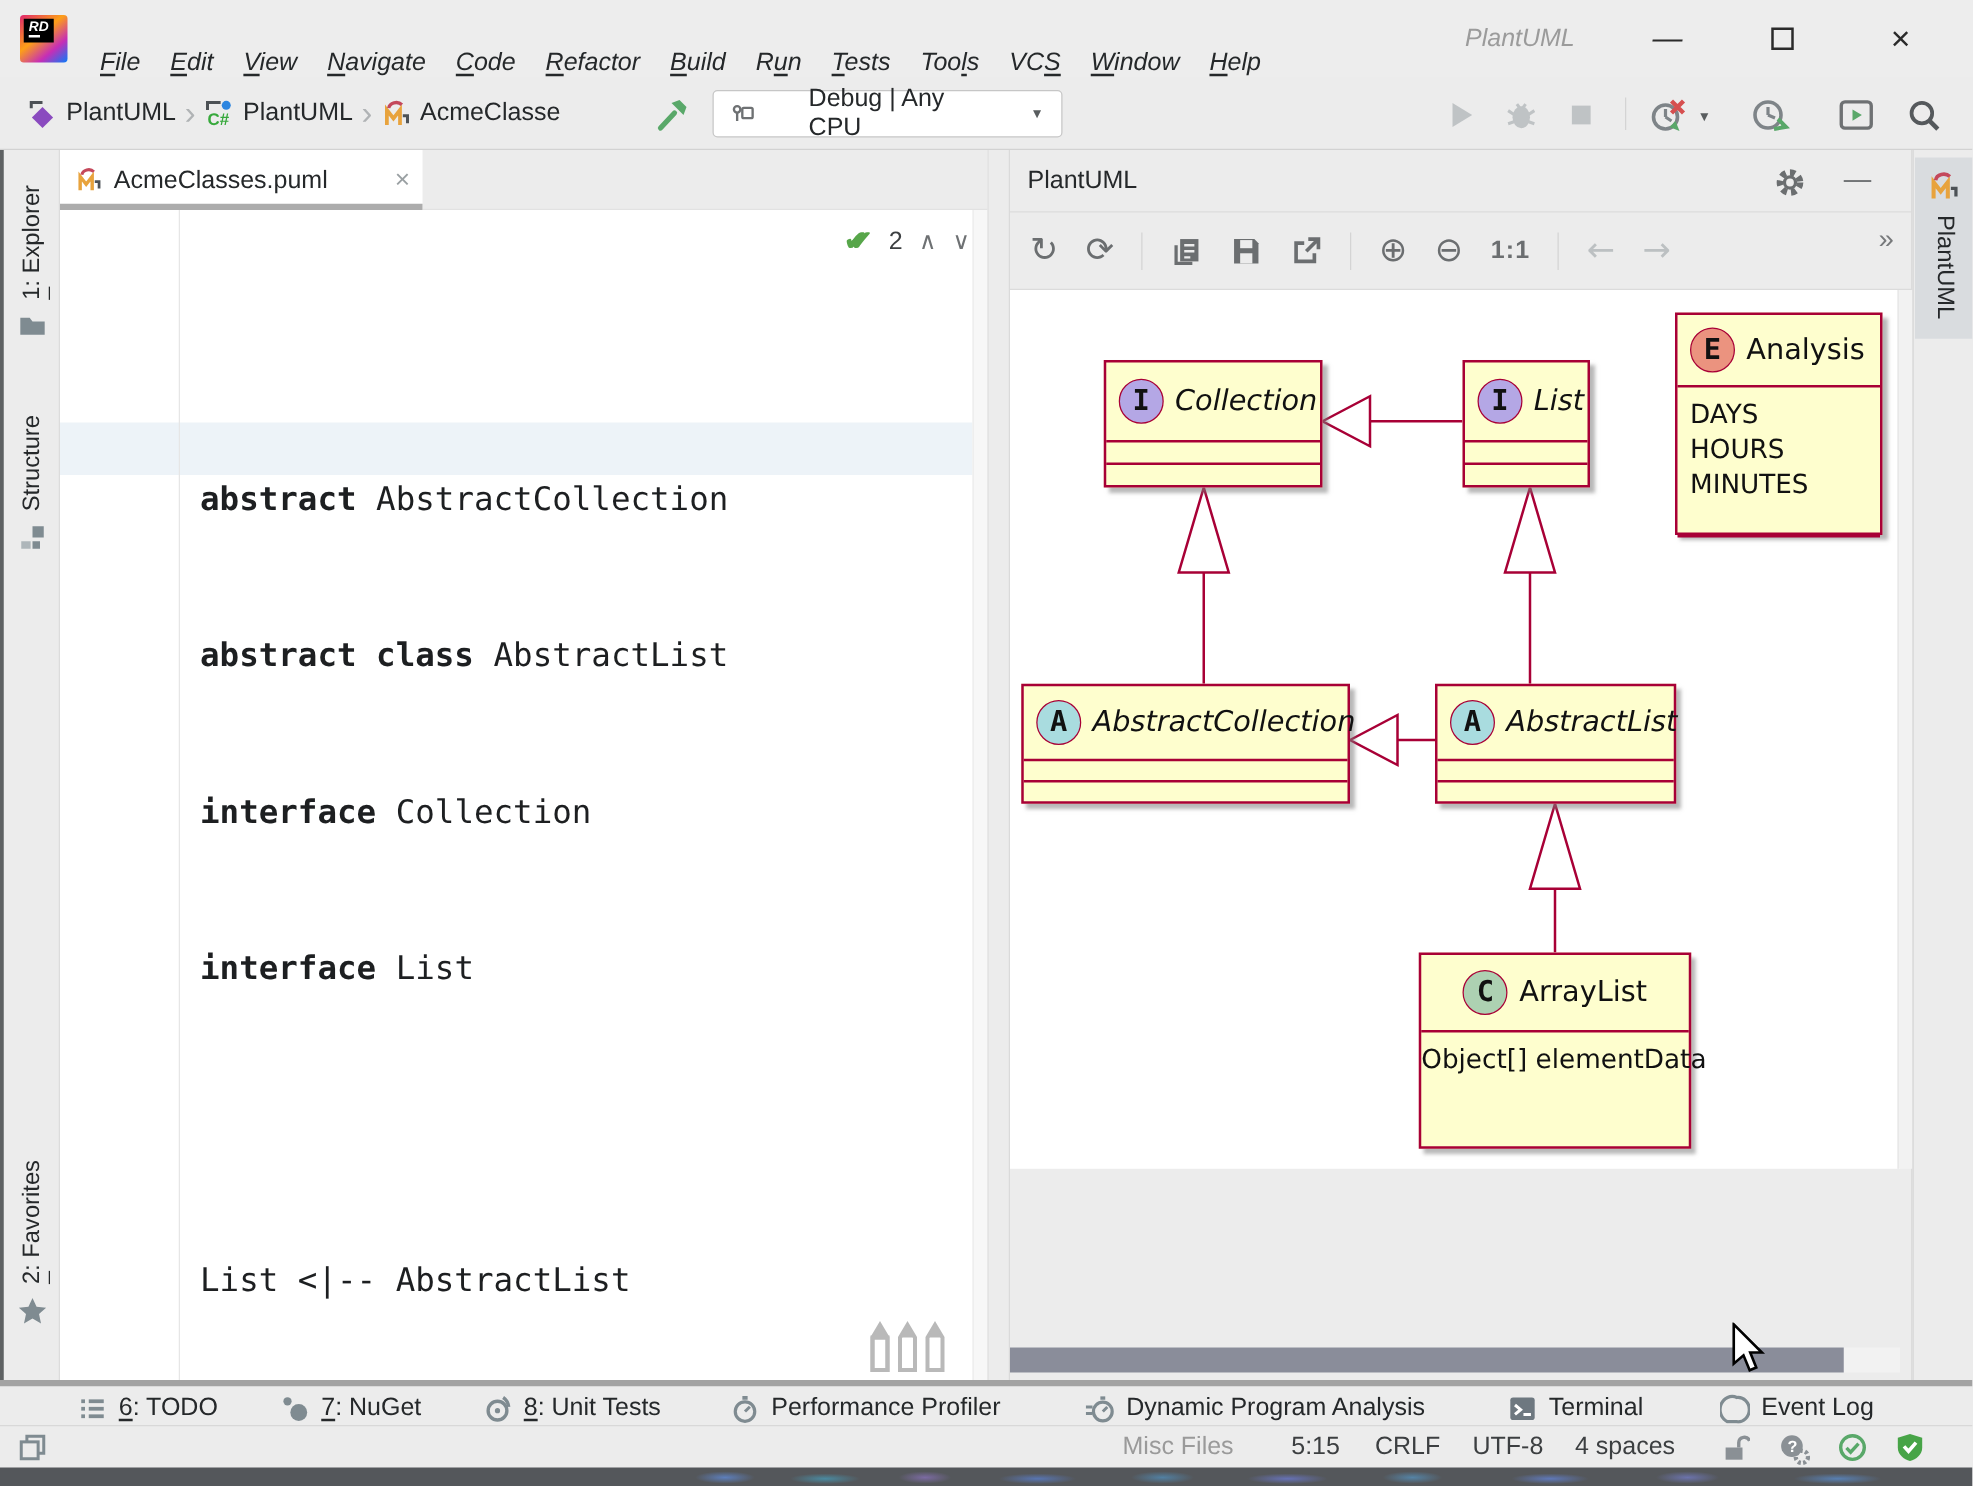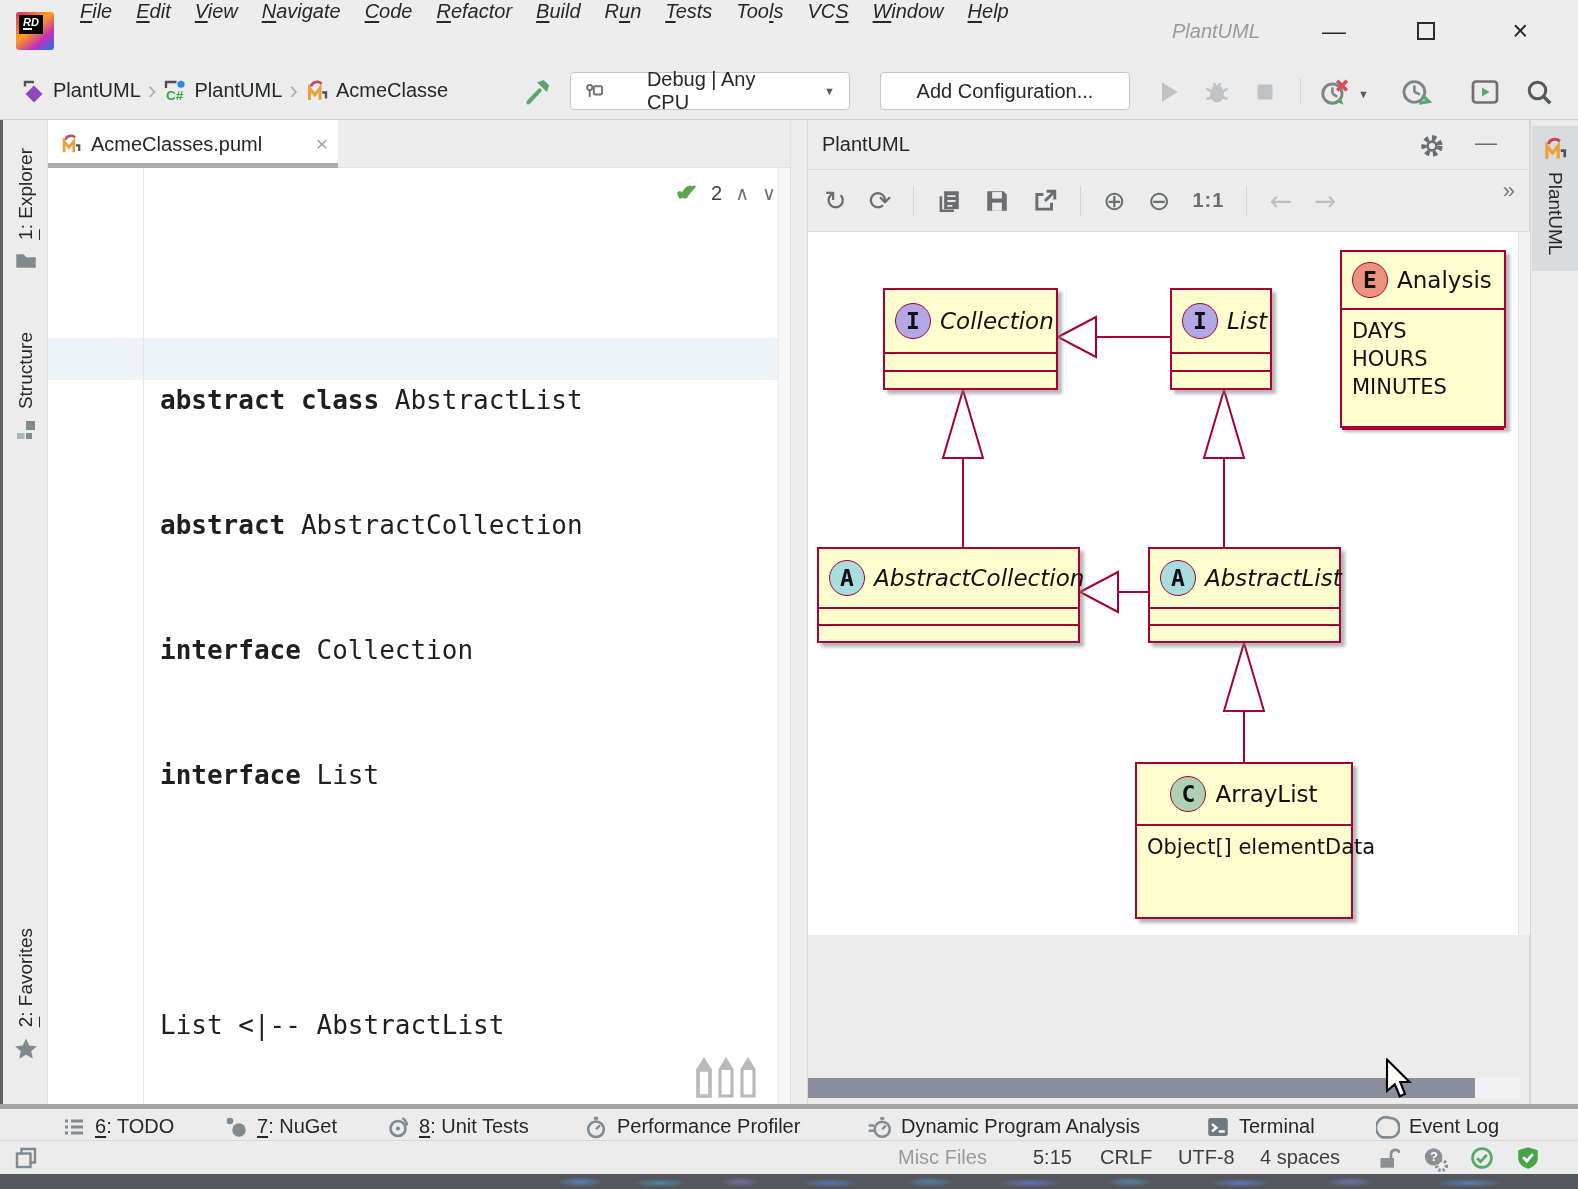--- a/index.html
+++ b/index.html
@@ -7,21 +7,21 @@
   body { font-family:"Liberation Sans", sans-serif; background:#ECECEC; position:relative; color:#2B2B2B; }
   .abs { position:absolute; }
 
   
   #titlebar { left:0; top:0; width:1578px; height:62px; background:#EDEDED;font-style:italic; }
   #rd-logo { left:16px; top:12px; width:38px; height:38px; border-radius:3px;
     background:linear-gradient(140deg,#E1266F 0%,#FD9F17 42%,#C62EB6 72%,#087CFA 100%); }
   #rd-logo .rd-inner { position:absolute; left:3px; top:3px; width:24px; height:19px; background:#000;
     color:#fff; font-weight:bold; font-size:11px; line-height:15px; text-align:center; }
   #rd-logo .rd-bar { position:absolute; left:7px; top:16px; width:9px; height:2px; background:#fff; }
-  #menubar { left:68px; top:0; height:62px; display:flex; align-items:flex-start; }
+  #menubar { left:68px; top:0; height:62px; display:flex; align-items:flex-end; }
   .menu-item { padding:0 12px; font-size:20px; color:#25282A; cursor:default; }
   .mn { text-decoration:underline; text-underline-offset:3px; }
   #win-title { left:1172px; top:0; height:62px; line-height:62px; font-size:20px; color:#9B9B9B; }
   .win-btn { top:0; width:56px; height:62px; display:flex; align-items:center; justify-content:center; font-size:24px; color:#2B2B2B; }
   #btn-min { left:1306px; } #btn-max { left:1398px; } #btn-close { left:1492px; font-size:27px; }
   #max-glyph { width:18px; height:18px; border:2px solid #2B2B2B; }
 
   
   #main-toolbar { left:0; top:62px; width:1578px; height:58px; background:#ECECEC; border-bottom:1px solid #D2D2D2; }
   .crumb { display:flex; align-items:center; gap:7px; position:absolute; top:0; height:57px; }
@@ -78,21 +78,21 @@
 
   
   .uml-box { position:absolute; background:#FEFECE; border:2px solid #A80036; box-shadow:4px 4px 3px rgba(125,125,125,.55); font-family:"DejaVu Sans", sans-serif; }
   .uml-head { display:flex; align-items:center; gap:9px; padding:0 10px; }
   .uml-circ { width:36px; height:36px; min-width:36px; border-radius:50%; border:1px solid #A80036; display:flex; align-items:center; justify-content:center;
     font-family:"DejaVu Sans Mono", monospace; font-weight:bold; font-size:23px; color:#111; }
   .circ-i { background:#B4A7E5; } .circ-a { background:#A9DCDF; } .circ-c { background:#ADD1B2; } .circ-e { background:#EB937F; }
   .uml-name { font-size:23px; color:#111; white-space:nowrap; }
   .it { font-style:italic; }
   .uml-sec { border-top:2px solid #A80036; }
-  .uml-member { border-top:2px solid #A80036; display:flex; align-items:center; padding-left:10px; font-size:21px; color:#111; white-space:nowrap; }
+  .uml-member { border-top:2px solid #A80036; display:flex; align-items:center; font-size:21px; color:#111; white-space:nowrap; }
   .enum-vals { border-top:2px solid #A80036; padding:7px 0 0 10px; font-size:21px; line-height:28px; color:#111; }
   #arrow-layer { position:absolute; left:0; top:0; }
 
   
   #right-bar { left:1530px; top:120px; width:48px; height:984px; background:#ECECEC; border-left:1px solid #D6D6D6; }
   #right-tab { position:absolute; left:1px; top:6px; width:46px; padding:10px 0 16px; background:#D9DCDF; display:flex; flex-direction:column; align-items:center; gap:10px; }
   #right-tab-label { writing-mode:vertical-rl; font-size:19px; color:#25282A; }
 
   
   #bottom-bar { left:0; top:1104px; width:1578px; height:36px; background:#ECECEC; border-top:5px solid #a3a3a3; }
@@ -181,23 +181,20 @@
     </svg>
   <div class="tool-btn" style="left:570px; width:280px;gap:43px;">
     <svg width="22" height="22" viewBox="0 0 16 16">
         <circle cx="4" cy="5" r="2.2" stroke="#6E7173" stroke-width="1.6" fill="none"></circle>
         <path d="M4,7.2 V13" stroke="#6E7173" stroke-width="1.6"></path>
         <rect x="7.5" y="4" width="7" height="7" rx="1" stroke="#6E7173" stroke-width="1.6" fill="none"></rect>
       </svg>
     <span>Debug | Any CPU</span>
     <span class="mini-arrow" style="margin-left:auto;">▼</span>
   </div>
-  <div class="tool-btn" style="left:880px; width:250px; justify-content:center;">
-    <span>Add Configuration...</span>
-  </div>
   <svg class="abs" style="left:1155px; top:16px;" width="28" height="28" viewBox="0 0 16 16">
       <path d="M4,2.5 L13,8 4,13.5 Z" fill="#BFC3C5"></path>
     </svg>
   <svg class="abs" style="left:1203px; top:16px;" width="28" height="28" viewBox="0 0 16 16">
       <ellipse cx="8" cy="9" rx="4" ry="5" fill="#BFC3C5"></ellipse>
       <path d="M2,6 l3,2 M14,6 l-3,2 M2,12 l3,-1 M14,12 l-3,-1 M6,3 l1.5,2 M10,3 l-1.5,2" stroke="#BFC3C5" stroke-width="1.4"></path>
     </svg>
   <svg class="abs" style="left:1253px; top:18px;" width="24" height="24" viewBox="0 0 16 16">
       <rect x="3" y="3" width="10" height="10" fill="#BFC3C5"></rect>
     </svg>
@@ -257,22 +254,22 @@
       </svg>
     <span id="tab-label">AcmeClasses.puml</span>
     <span id="tab-close">×</span>
   </div>
 </div>
 <div class="abs" id="editor-body">
   <div id="caret-line"></div>
   <div id="gutter-line"></div>
   <div id="code">
     <div class="code-line"><span class="kw"></span><span></span></div>
+    <div class="code-line"><span class="kw">abstract </span><span>AbstractCollection</span></div>
     <div class="code-line"><span class="kw">abstract class </span><span>AbstractList</span></div>
-    <div class="code-line"><span class="kw">abstract </span><span>AbstractCollection</span></div>
     <div class="code-line"><span class="kw">interface </span><span>Collection</span></div>
     <div class="code-line"><span class="kw">interface </span><span>List</span></div>
     <div class="code-line"><span class="kw"></span><span></span></div>
     <div class="code-line"><span class="kw"></span><span>List &lt;|-- AbstractList</span></div>
     
     
     
     
     
     

